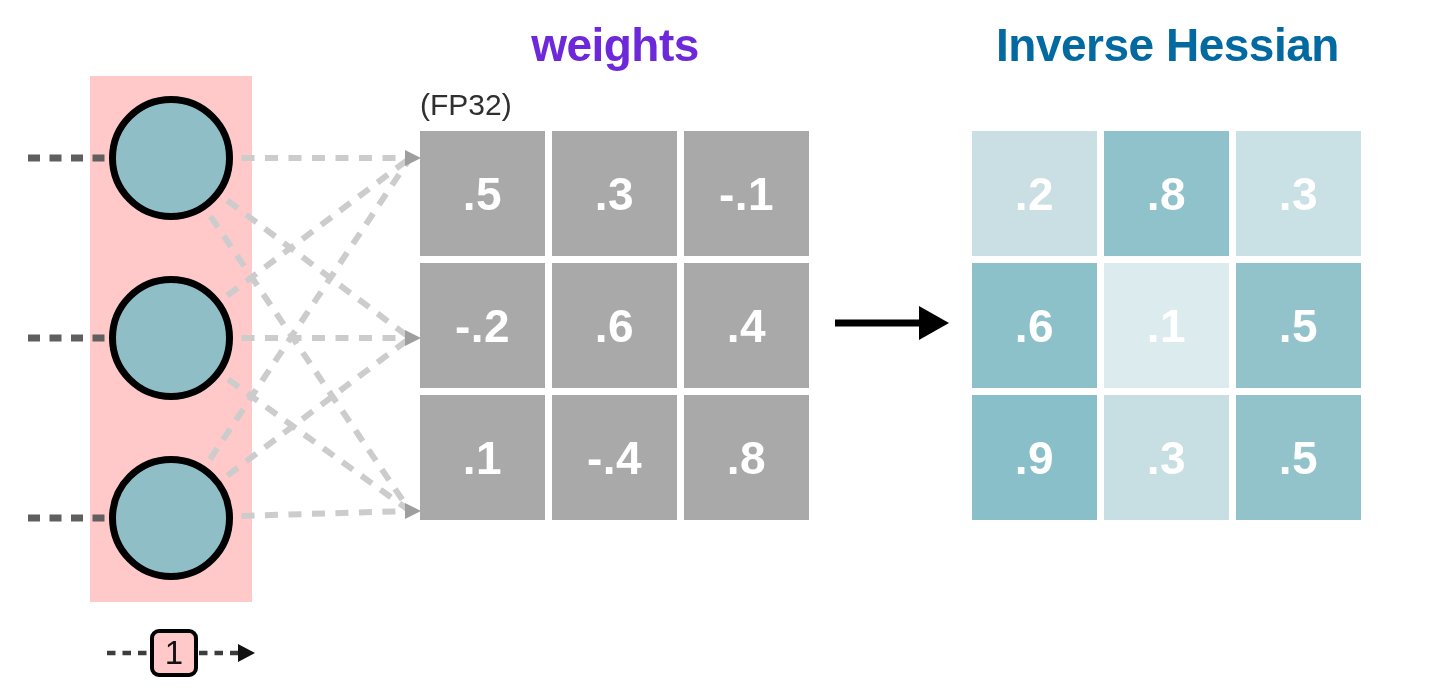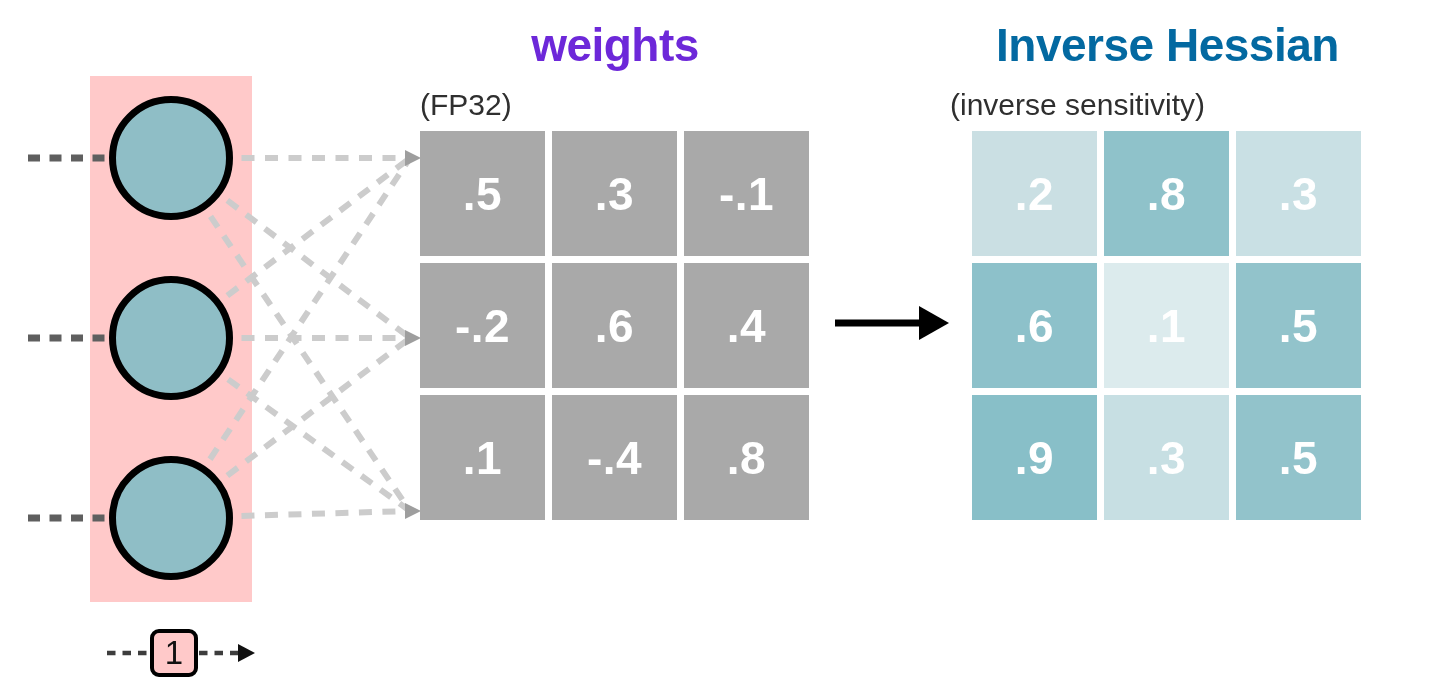--- a/index.html
+++ b/index.html
@@ -140,21 +140,20 @@
     <div class="cell" style="background-color: rgb(169, 169, 169); color: rgb(255, 255, 255);">-.1</div>
     <div class="cell" style="background-color: rgb(169, 169, 169); color: rgb(255, 255, 255);">-.2</div>
     <div class="cell" style="background-color: rgb(169, 169, 169); color: rgb(255, 255, 255);">.6</div>
     <div class="cell" style="background-color: rgb(169, 169, 169); color: rgb(255, 255, 255);">.4</div>
     <div class="cell" style="background-color: rgb(169, 169, 169); color: rgb(255, 255, 255);">.1</div>
     <div class="cell" style="background-color: rgb(169, 169, 169); color: rgb(255, 255, 255);">-.4</div>
     <div class="cell" style="background-color: rgb(169, 169, 169); color: rgb(255, 255, 255);">.8</div>
   </div>
 
   <div class="abs panel-title hessian-title" style="color: #0369a1;">Inverse Hessian</div>
-  <div class="abs panel-subtitle hessian-subtitle" style="color: rgb(47, 47, 47);">(inverse sensitivity)</div>
 
   <div class="abs matrix hessian-matrix">
     <div class="cell" style="background-color: rgb(202, 223, 227); color: rgb(255, 255, 255);">.2</div>
     <div class="cell" style="background-color: rgb(143, 194, 202); color: rgb(255, 255, 255);">.8</div>
     <div class="cell" style="background-color: rgb(201, 224, 228); color: rgb(255, 255, 255);">.3</div>
     <div class="cell" style="background-color: rgb(141, 193, 202); color: rgb(255, 255, 255);">.6</div>
     <div class="cell" style="background-color: rgb(220, 235, 237); color: rgb(255, 255, 255);">.1</div>
     <div class="cell" style="background-color: rgb(146, 195, 203); color: rgb(255, 255, 255);">.5</div>
     <div class="cell" style="background-color: rgb(136, 191, 200); color: rgb(255, 255, 255);">.9</div>
     <div class="cell" style="background-color: rgb(199, 223, 227); color: rgb(255, 255, 255);">.3</div>

